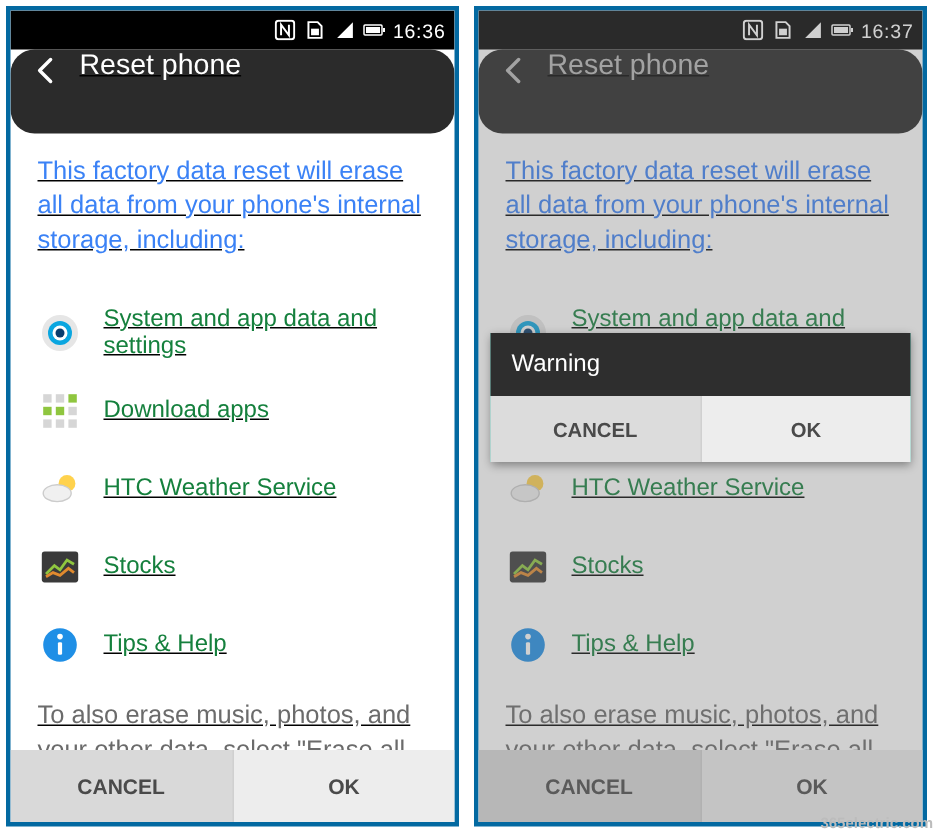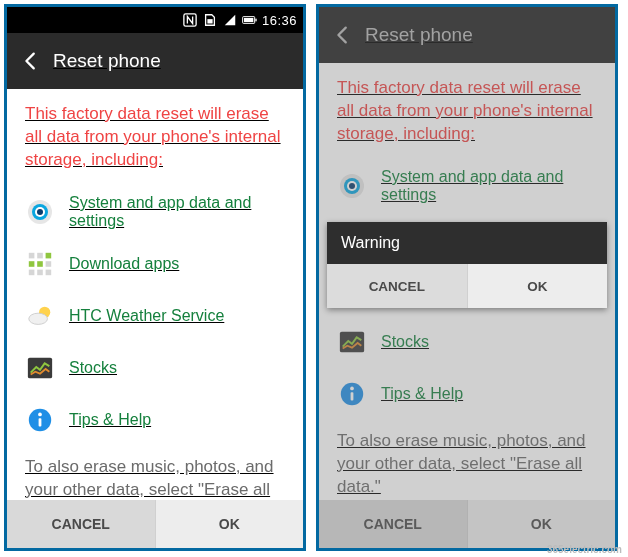--- a/index.html
+++ b/index.html
@@ -7,28 +7,28 @@
   .canvas { display: flex; gap: 10px; padding: 4px; }
   .phone { width: 302px; height: 547px; background: #fff; border: 3px solid #0369a1; position: relative; overflow: hidden; text-decoration: underline; }
 
   
   .statusbar { height: 26px; background: #000; color: #fff; display: flex; align-items: center; justify-content: flex-end; padding: 0 6px; gap: 4px; font-size: 13px; }
   .statusbar .sb-icon { width: 16px; height: 16px; display: flex; align-items: center; justify-content: center; }
   .statusbar .sb-icon svg { display: block; }
   .statusbar .time { font-weight: 500; letter-spacing: 0.5px; }
 
   
-  .titlebar { height: 56px; background: #2b2b2b; color: #fff; display: flex; align-items: center; padding: 0 10px; }
+  .titlebar { height: 56px; background: #2b2b2b; color: #fff; display: flex; padding: 0 10px; border-radius: 16px; }
   .titlebar .back { width: 28px; height: 28px; display: flex; align-items: center; justify-content: center; margin-right: 8px; }
   .titlebar .title { font-size: 19px; font-weight: 500; }
   .titlebar.dim { color: #b8b8b8; background: #242424; }
 
   
   .content { padding: 14px 18px 0 18px; }
-  .intro { color: #ef4444; font-size: 17px; line-height: 1.35; margin-bottom: 14px; }
+  .intro { color: #3b82f6; font-size: 17px; line-height: 1.35; margin-bottom: 24px; }
 
   .item { display: flex; align-items: center; height: 52px; }
   .item .bullet { width: 30px; height: 30px; margin-right: 14px; display: flex; align-items: center; justify-content: center; flex-shrink: 0; }
   .item .label { color: #15803d; font-size: 16px; }
 
   .footnote { color: #6b6b6b; font-size: 17px; line-height: 1.35; margin-top: 10px; }
 
   
   .btnbar { position: absolute; left: 0; right: 0; bottom: 0; height: 48px; display: flex; }
   .btnbar .btn { flex: 1; display: flex; align-items: center; justify-content: center; font-size: 14px; font-weight: 600; color: #4a4a4a; text-transform: uppercase; background: #ededed; border-right: 1px solid #d0d0d0; }
@@ -156,20 +156,47 @@
       <div class="footnote">To also erase music, photos, and your other data, select "Erase all data."</div>
     </div>
 
     <div class="btnbar">
       <div class="btn cancel">CANCEL</div>
       <div class="btn">OK</div>
     </div>
   </div>
 
   <div class="phone">
+    <div class="statusbar">
+      <span class="sb-icon">
+        <svg viewBox="0 0 16 16" width="14" height="14">
+            <rect x="1" y="1" width="14" height="14" rx="2" fill="none" stroke="#fff" stroke-width="1.5"></rect>
+            <path d="M5 12 V4 L11 12 V4" stroke="#fff" stroke-width="1.5" fill="none"></path>
+          </svg>
+      </span>
+      <span class="sb-icon">
+        <svg viewBox="0 0 16 16" width="14" height="14">
+            <path d="M3 2h7l3 3v9H3z" fill="none" stroke="#fff" stroke-width="1.5"></path>
+            <rect x="5" y="7" width="6" height="5" fill="#fff"></rect>
+          </svg>
+      </span>
+      <span class="sb-icon">
+        <svg viewBox="0 0 16 16" width="14" height="14">
+            <path d="M2 14 L14 14 L14 2 Z" fill="#fff"></path>
+          </svg>
+      </span>
+      <span class="sb-icon">
+        <svg viewBox="0 0 24 14" width="20" height="12">
+            <rect x="1" y="2" width="18" height="10" rx="1" fill="none" stroke="#fff" stroke-width="1.5"></rect>
+            <rect x="20" y="5" width="2" height="4" fill="#fff"></rect>
+            <rect x="3" y="4" width="14" height="6" fill="#fff"></rect>
+          </svg>
+      </span>
+      <span class="time">16:37</span>
+    </div>
 
     <div class="titlebar dim">
       <span class="back">
         <svg viewBox="0 0 24 24" width="22" height="22">
             <path d="M15 4 L7 12 L15 20" stroke="#b8b8b8" stroke-width="2.5" fill="none" stroke-linecap="round" stroke-linejoin="round"></path>
           </svg>
       </span>
       <span class="title">Reset phone</span>
     </div>
 

